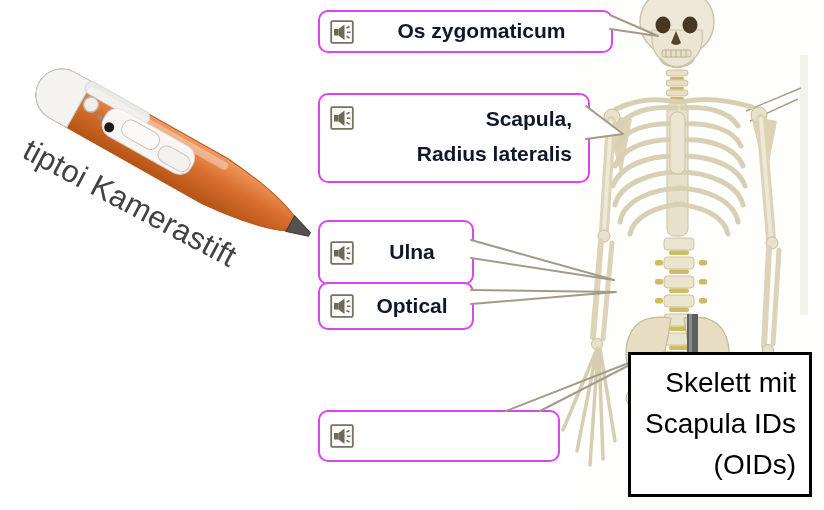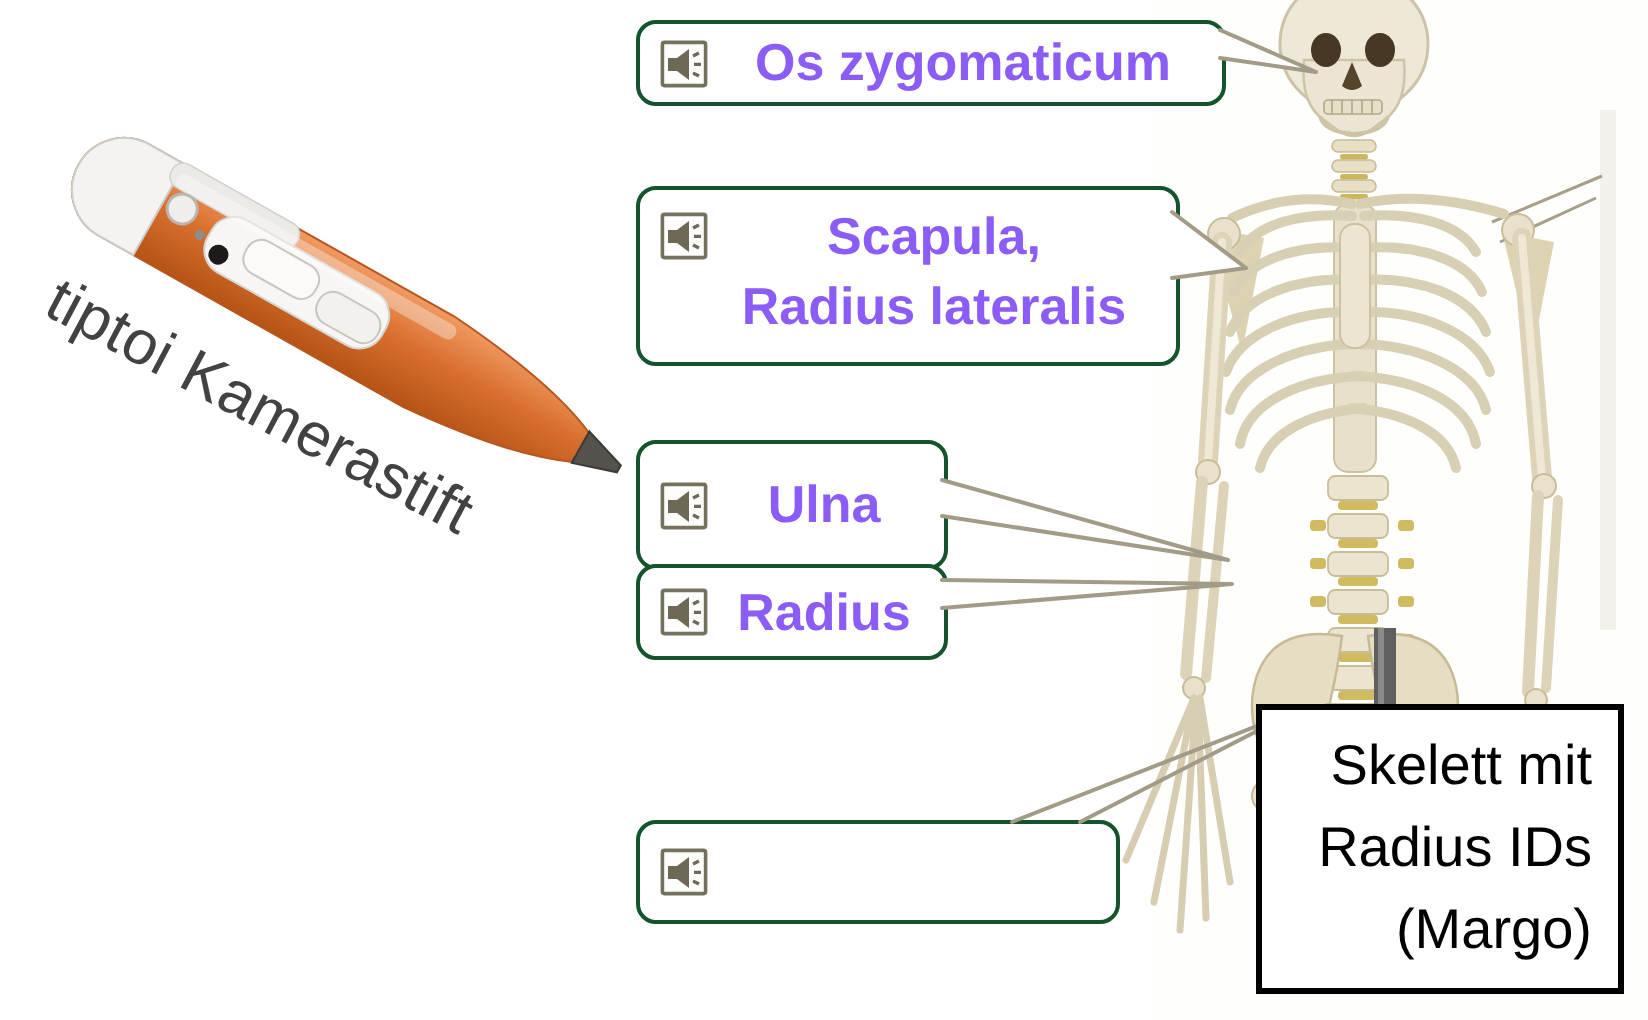--- a/index.html
+++ b/index.html
@@ -9,29 +9,29 @@
   }
   .layer{position:absolute;left:0;top:0;width:824px;height:510px;}
   
   .pen-label{
     position:absolute;left:34px;top:132px;
     transform:rotate(28deg);transform-origin:0 0;
     font-size:31px;font-weight:400;color:#424242;white-space:nowrap;letter-spacing:.3px;
   }
   
   .callout{
-    position:absolute;background:#fff;border:2px solid #14532d;border-radius:10px;
+    position:absolute;background:#fff;border:2px solid #d946ef;border-radius:10px;
     display:flex;align-items:center;box-sizing:border-box;
-    color:#8b5cf6;font-weight:bold;font-size:26px;
+    color:#0f172a;font-weight:bold;font-size:21px;
   }
   .callout .audio-icon{flex:0 0 auto;margin-left:10px;display:block;width:24px;height:24px;cursor:pointer;}
   .callout .txt{flex:1 1 auto;text-align:center;padding:0 10px 0 8px;line-height:1.25;}
   #callout-scapula{align-items:flex-start;}
   #callout-scapula .audio-icon{margin-top:11px;}
-  #callout-scapula .txt{text-align:center;padding:6px 16px 0 8px;line-height:35px;}
+  #callout-scapula .txt{text-align:right;padding:6px 16px 0 8px;line-height:35px;}
   
   .info-box{
     position:absolute;left:628px;top:352px;width:184px;height:145px;box-sizing:border-box;
     background:#fff;border:3px solid #000;color:#000;
     font-size:28px;font-weight:500;line-height:41px;text-align:right;
     padding:7px 13px 0 0;
   }
 </style>
 </head>
 <body>
@@ -217,21 +217,21 @@
     <span class="txt">Ulna</span>
   </div>
 
   <div class="callout" id="callout-radius" style="left:318px;top:282px;width:156px;height:48px;">
     <svg class="audio-icon" viewBox="0 0 24 24">
       <rect x="1.2" y="1.2" width="21.6" height="21.6" rx="1" fill="#fdfdfb" stroke="#76705e" stroke-width="1.8"></rect>
       <rect x="4" y="9" width="4.5" height="6.5" fill="#6e6957"></rect>
       <polygon points="8.5,9 14.5,4.5 14.5,20 8.5,15.5" fill="#6e6957"></polygon>
       <path d="M 16.5 8 L 19.5 6.5 M 17 12.2 L 20.5 12.2 M 16.5 16.5 L 19.5 18" stroke="#6e6957" stroke-width="1.6" fill="none"></path>
     </svg>
-    <span class="txt">Radius</span>
+    <span class="txt">Optical</span>
   </div>
 
   <div class="callout" id="callout-collum-femoris" style="left:318px;top:410px;width:242px;height:52px;">
     <svg class="audio-icon" viewBox="0 0 24 24">
       <rect x="1.2" y="1.2" width="21.6" height="21.6" rx="1" fill="#fdfdfb" stroke="#76705e" stroke-width="1.8"></rect>
       <rect x="4" y="9" width="4.5" height="6.5" fill="#6e6957"></rect>
       <polygon points="8.5,9 14.5,4.5 14.5,20 8.5,15.5" fill="#6e6957"></polygon>
       <path d="M 16.5 8 L 19.5 6.5 M 17 12.2 L 20.5 12.2 M 16.5 16.5 L 19.5 18" stroke="#6e6957" stroke-width="1.6" fill="none"></path>
     </svg>
   </div>
@@ -253,17 +253,17 @@
       <polygon points="471,290 616,292 471,304" fill="#fff"></polygon>
       <path d="M 471 290 L 616 292 M 471 304 L 616 292" stroke="#a29b87" stroke-width="2" stroke-linecap="round" fill="none"></path>
     </g>
     <g>
       <path d="M 506 411 L 649 355 M 540 411 L 649 355" stroke="#a29b87" stroke-width="2" stroke-linecap="round" fill="none"></path>
     </g>
   </svg>
 
   <div class="info-box">
     <div>Skelett mit</div>
-    <div>Radius IDs</div>
-    <div>(Margo)</div>
+    <div>Scapula IDs</div>
+    <div>(OIDs)</div>
   </div>
 
 </div>
 
 </body></html>

